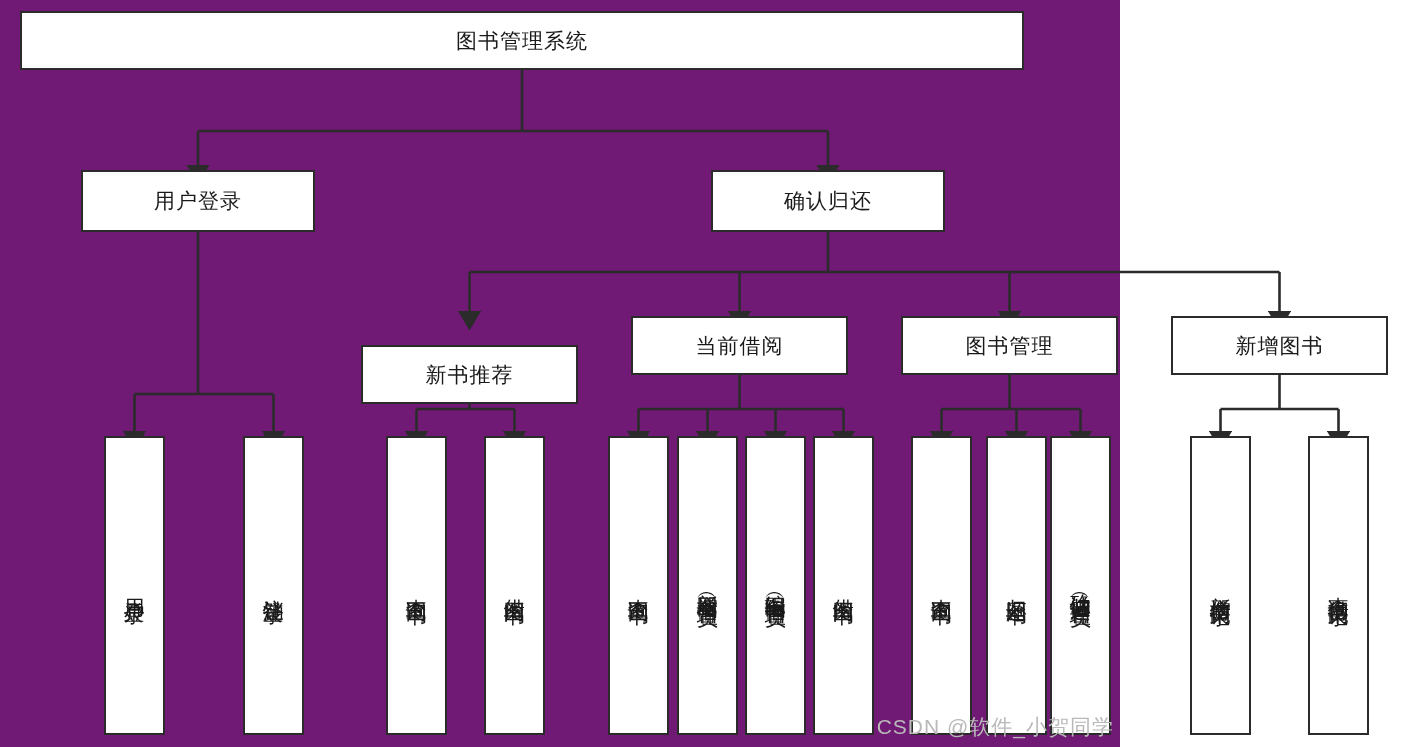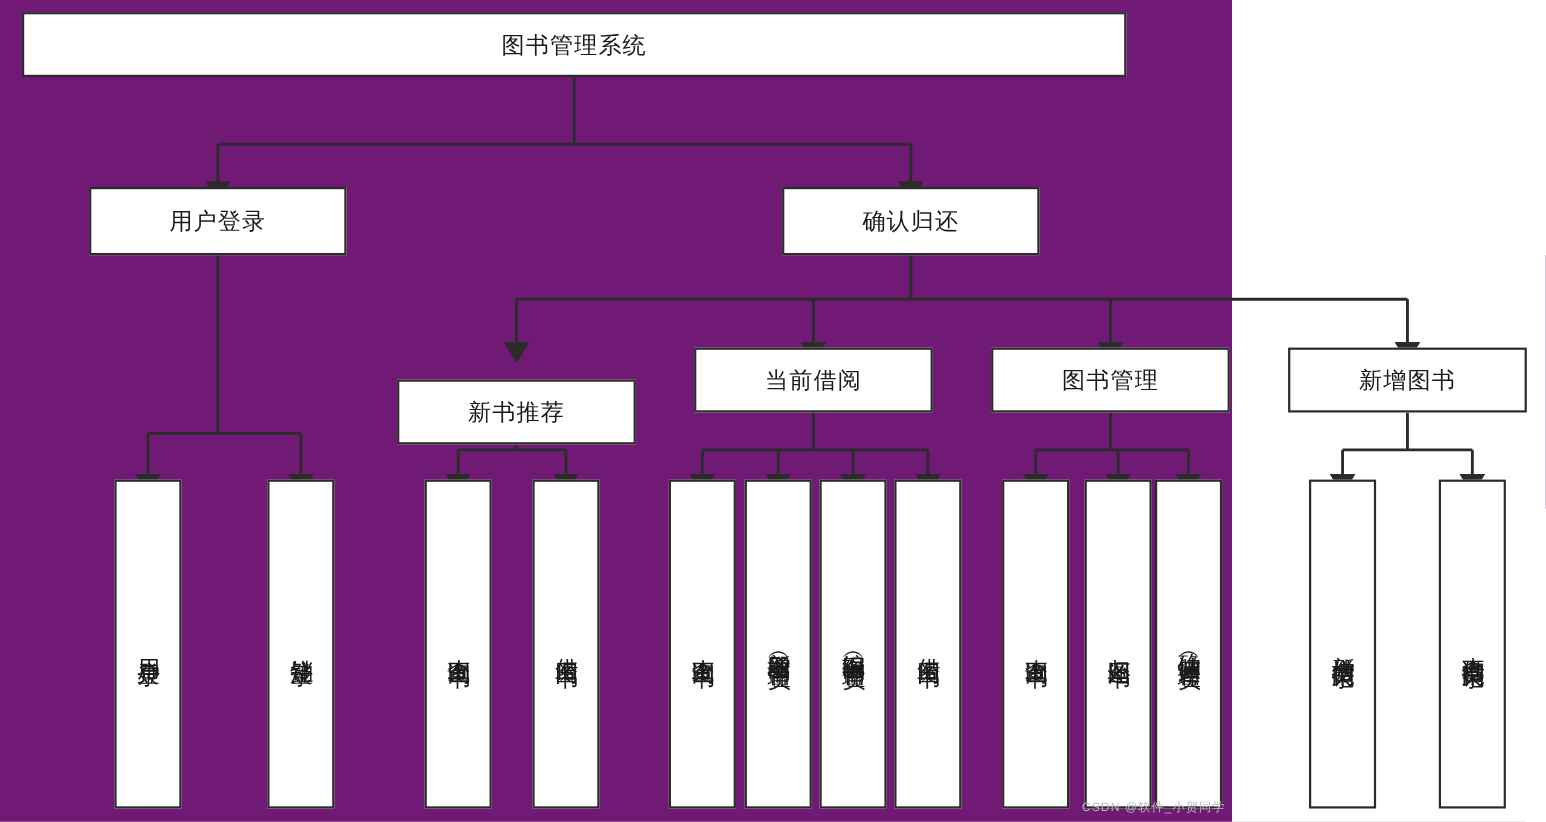--- a/index.html
+++ b/index.html
@@ -8,21 +8,21 @@
   #canvas{position:relative;width:1120px;height:747px;background:#701a75;}
   svg.links{position:absolute;left:0;top:0;width:1405px;height:747px;}
   .node{position:absolute;box-sizing:border-box;background:#ffffff;
         border:2.5px solid #2b2b2b;display:flex;align-items:center;
         justify-content:center;color:#1a1a1a;}
   .node.h{font-size:21px;letter-spacing:1px;}
   .node.v{writing-mode:vertical-rl;text-orientation:upright;
           font-size:21px;line-height:1.12;letter-spacing:2px;
           padding:6px 0;justify-content:center;align-items:center;}
   .node.v span{display:inline-block;}
-  .watermark{position:absolute;right:6px;bottom:6px;font-size:11px;
+  .watermark{position:absolute;right:6px;bottom:6px;font-size:21px;
              color:#b9b9b9;letter-spacing:1px;white-space:nowrap;}
 </style>
 </head>
 <body>
 
 <div id="canvas">
 
   <svg class="links" viewBox="0 0 1405 747" xmlns="http://www.w3.org/2000/svg">
     <defs>
       <marker id="arw" markerWidth="9" markerHeight="9" refX="1.2" refY="4.5" orient="auto" markerUnits="strokeWidth">

